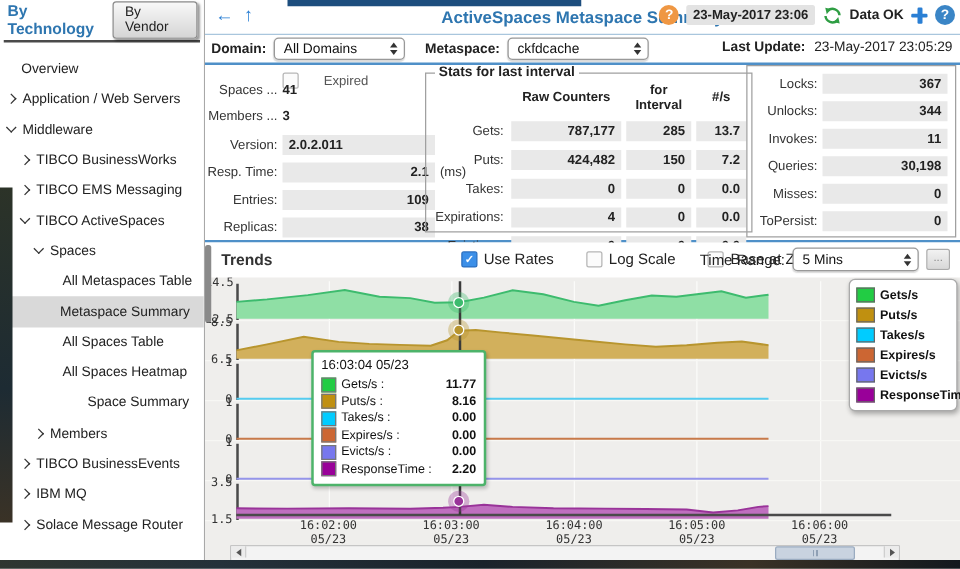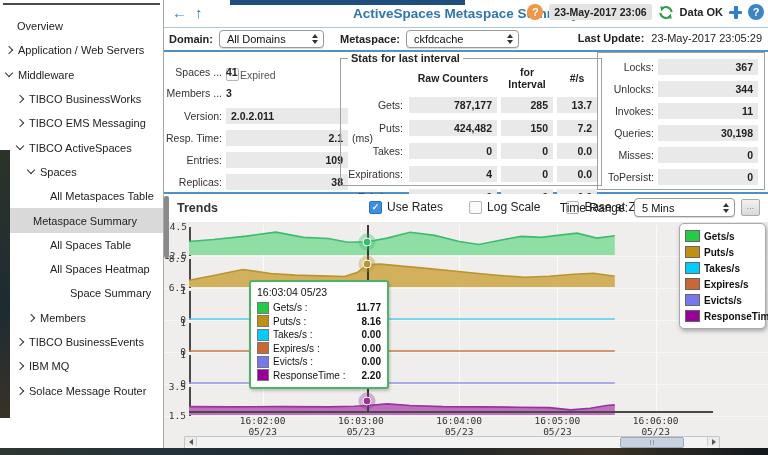--- a/index.html
+++ b/index.html
@@ -141,20 +141,24 @@
       border:1px solid #9aabc0;border-radius:2px;
       background-image:repeating-linear-gradient(90deg,transparent 0 2px,#8fa0b5 2px 3px);
       background-size:8px 5px;background-repeat:no-repeat;background-position:center}
 </style>
 </head>
 <body>
 
 <div class="app">
 
   <div class="sidebar">
+    <div class="sb-header">
+      <span class="tab-bytech">By Technology</span>
+      <span class="btn-vendor">By Vendor</span>
+    </div>
     <div class="sb-divider"></div>
     <div class="tree">
         <div class="tree-item" style="padding-left: 6px;">
           <span class="chev-space"></span>
           <span>Overview</span>
         </div>
         <div class="tree-item" style="padding-left: 6px;">
           <span class="chev right"></span>
           <span>Application / Web Servers</span>
         </div>
@@ -175,21 +179,21 @@
           <span>TIBCO ActiveSpaces</span>
         </div>
         <div class="tree-item" style="padding-left: 28px;">
           <span class="chev down"></span>
           <span>Spaces</span>
         </div>
         <div class="tree-item" style="padding-left: 39px;">
           <span class="chev-space"></span>
           <span>All Metaspaces Table</span>
         </div>
-        <div class="tree-item selected" style="padding-left: 22px;">
+        <div class="tree-item selected" style="padding-left: 37px;">
           <span class="chev-space"></span>
           <span>Metaspace Summary</span>
         </div>
         <div class="tree-item" style="padding-left: 39px;">
           <span class="chev-space"></span>
           <span>All Spaces Table</span>
         </div>
         <div class="tree-item" style="padding-left: 39px;">
           <span class="chev-space"></span>
           <span>All Spaces Heatmap</span>
@@ -258,21 +262,21 @@
               <i class="d"></i>
             </span>
         </span>
       </div>
       <div class="lastupd">
         <b>Last Update:</b><span>23-May-2017 23:05:29</span>
       </div>
     </div>
 
     <div class="stats">
-      <div class="sl-row" style="left:62px;top:16px;gap:1px">
+      <div class="sl-row" style="left:62px;top:6px;gap:20px">
         <span class="chk"></span>
         <span style="color:#555">Expired</span>
       </div>
       <div id="plain-rows">
           <div class="sl-row" style="left: 0px; top: 14px;">
             <span class="sl-lab">Spaces ...</span>
             <span class="sl-val">41</span>
           </div>
           <div class="sl-row" style="left: 0px; top: 35px;">
             <span class="sl-lab">Members ...</span>

